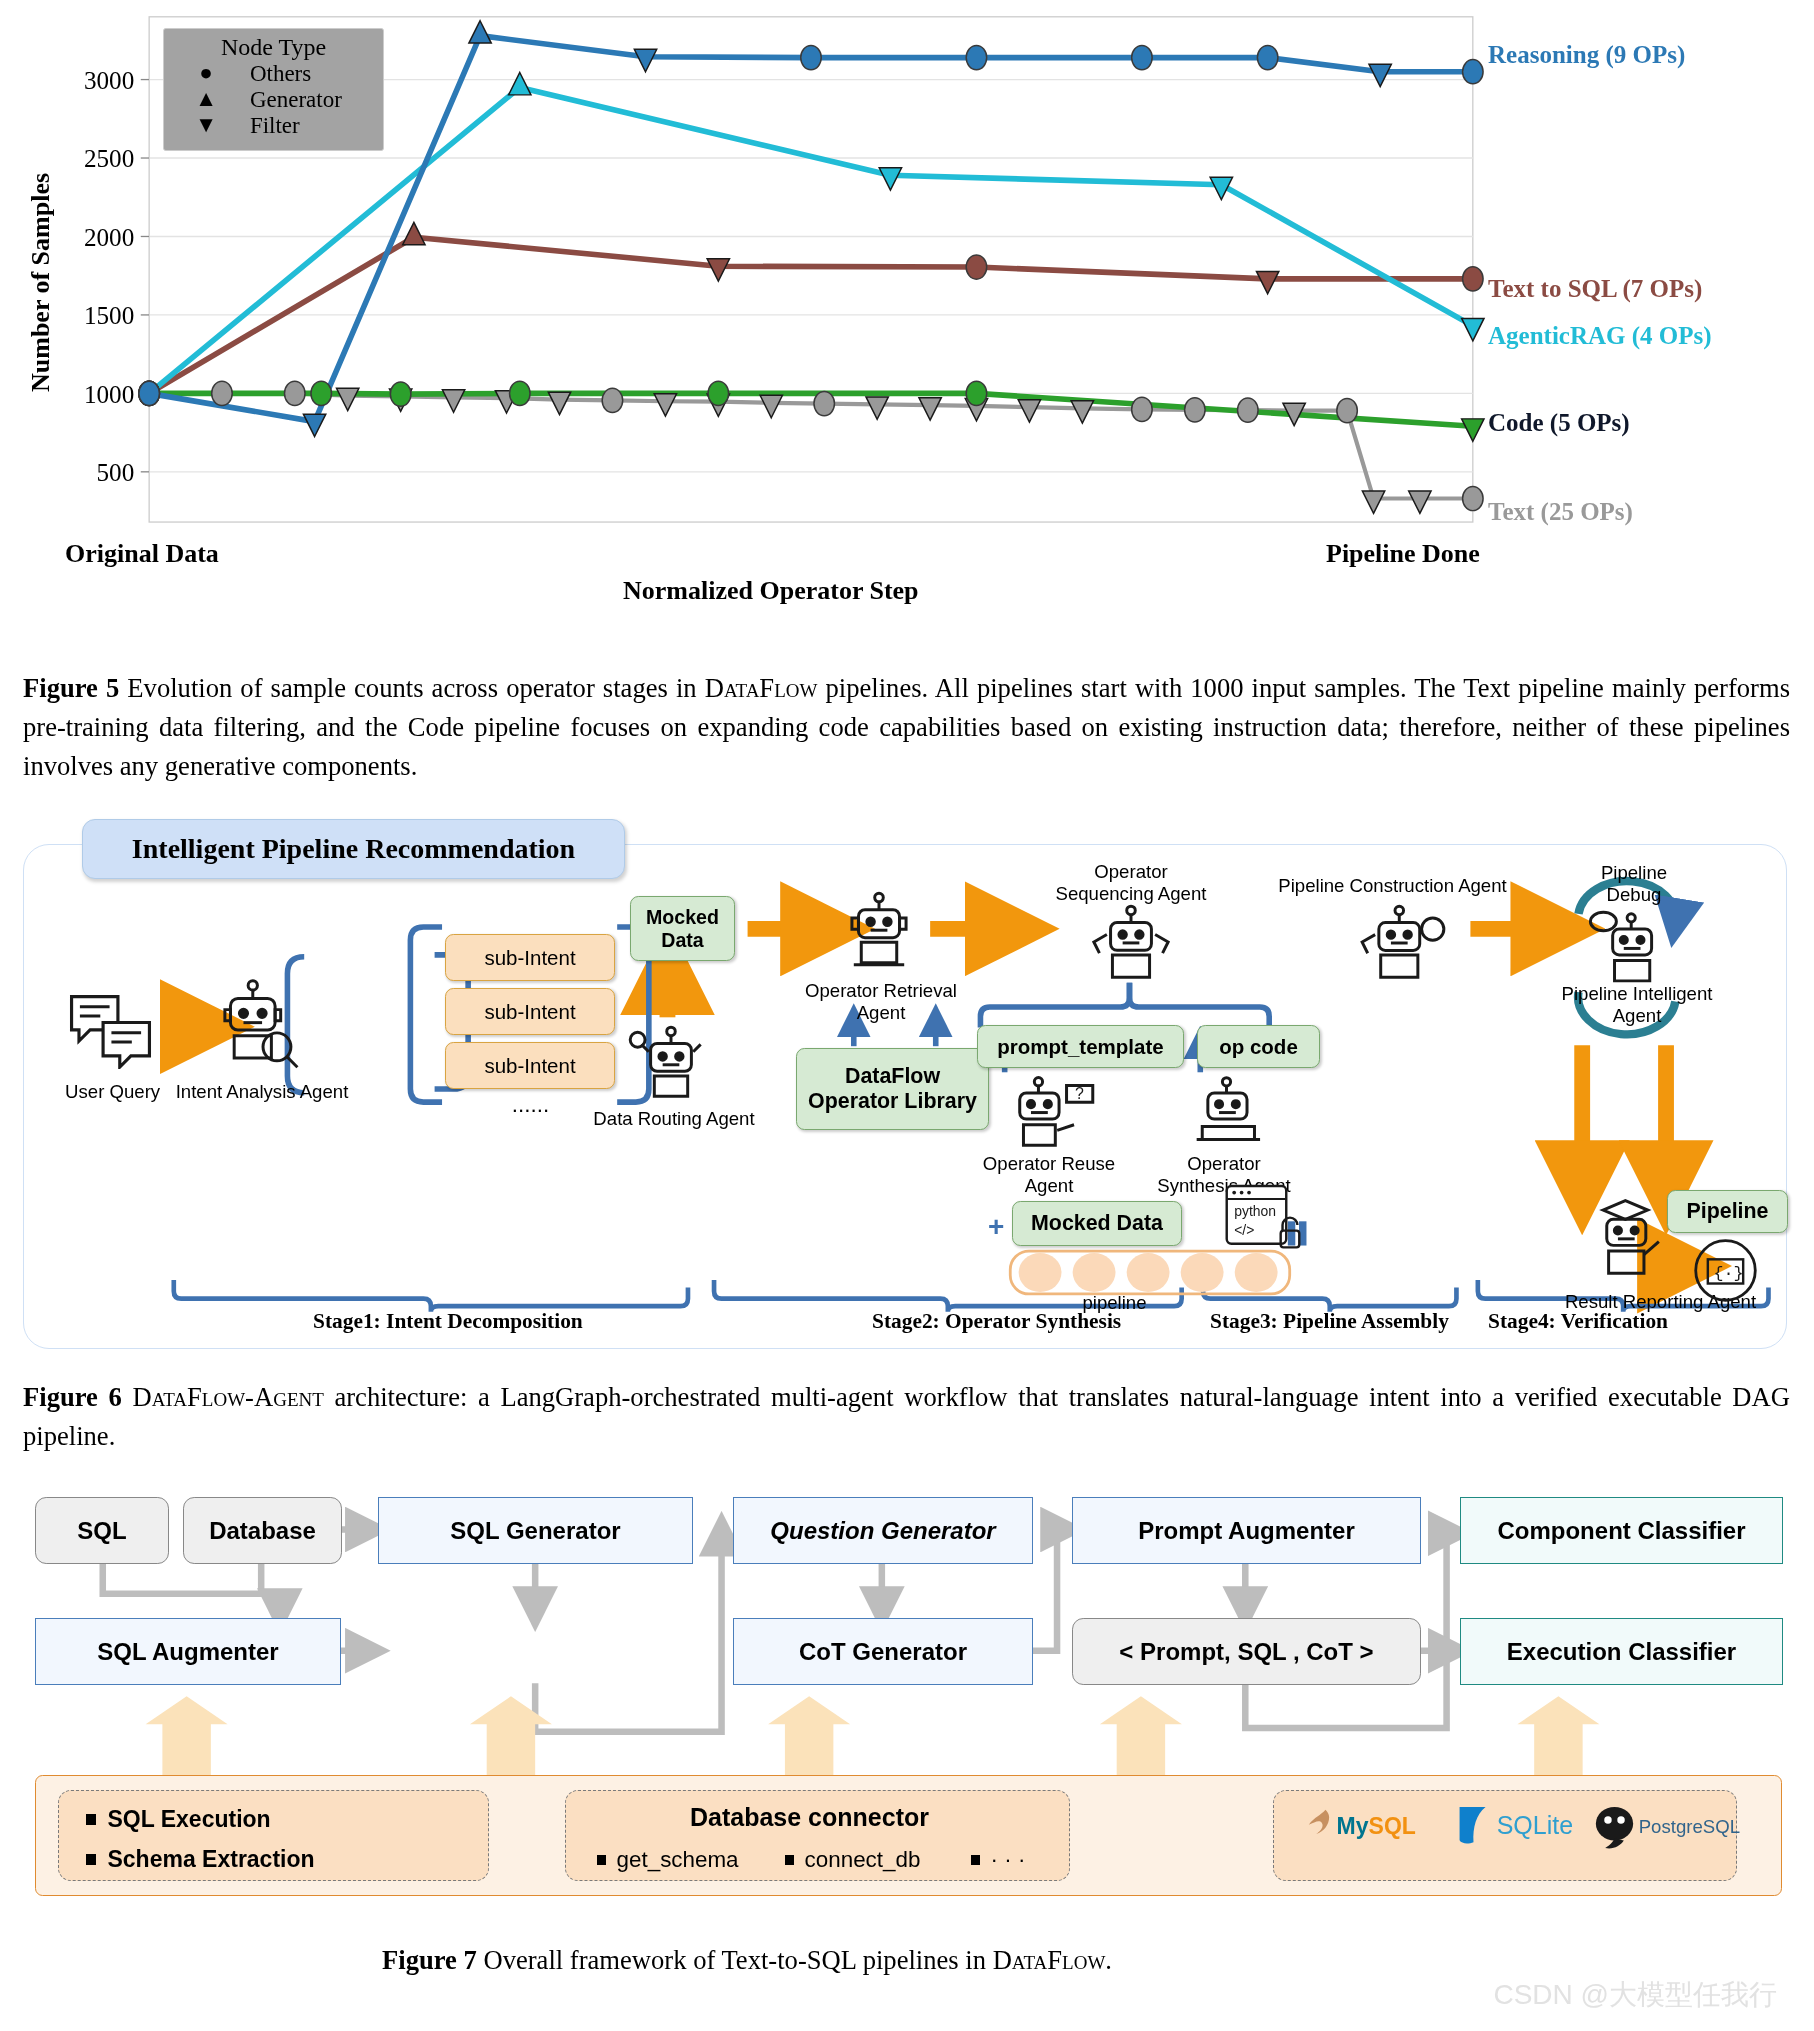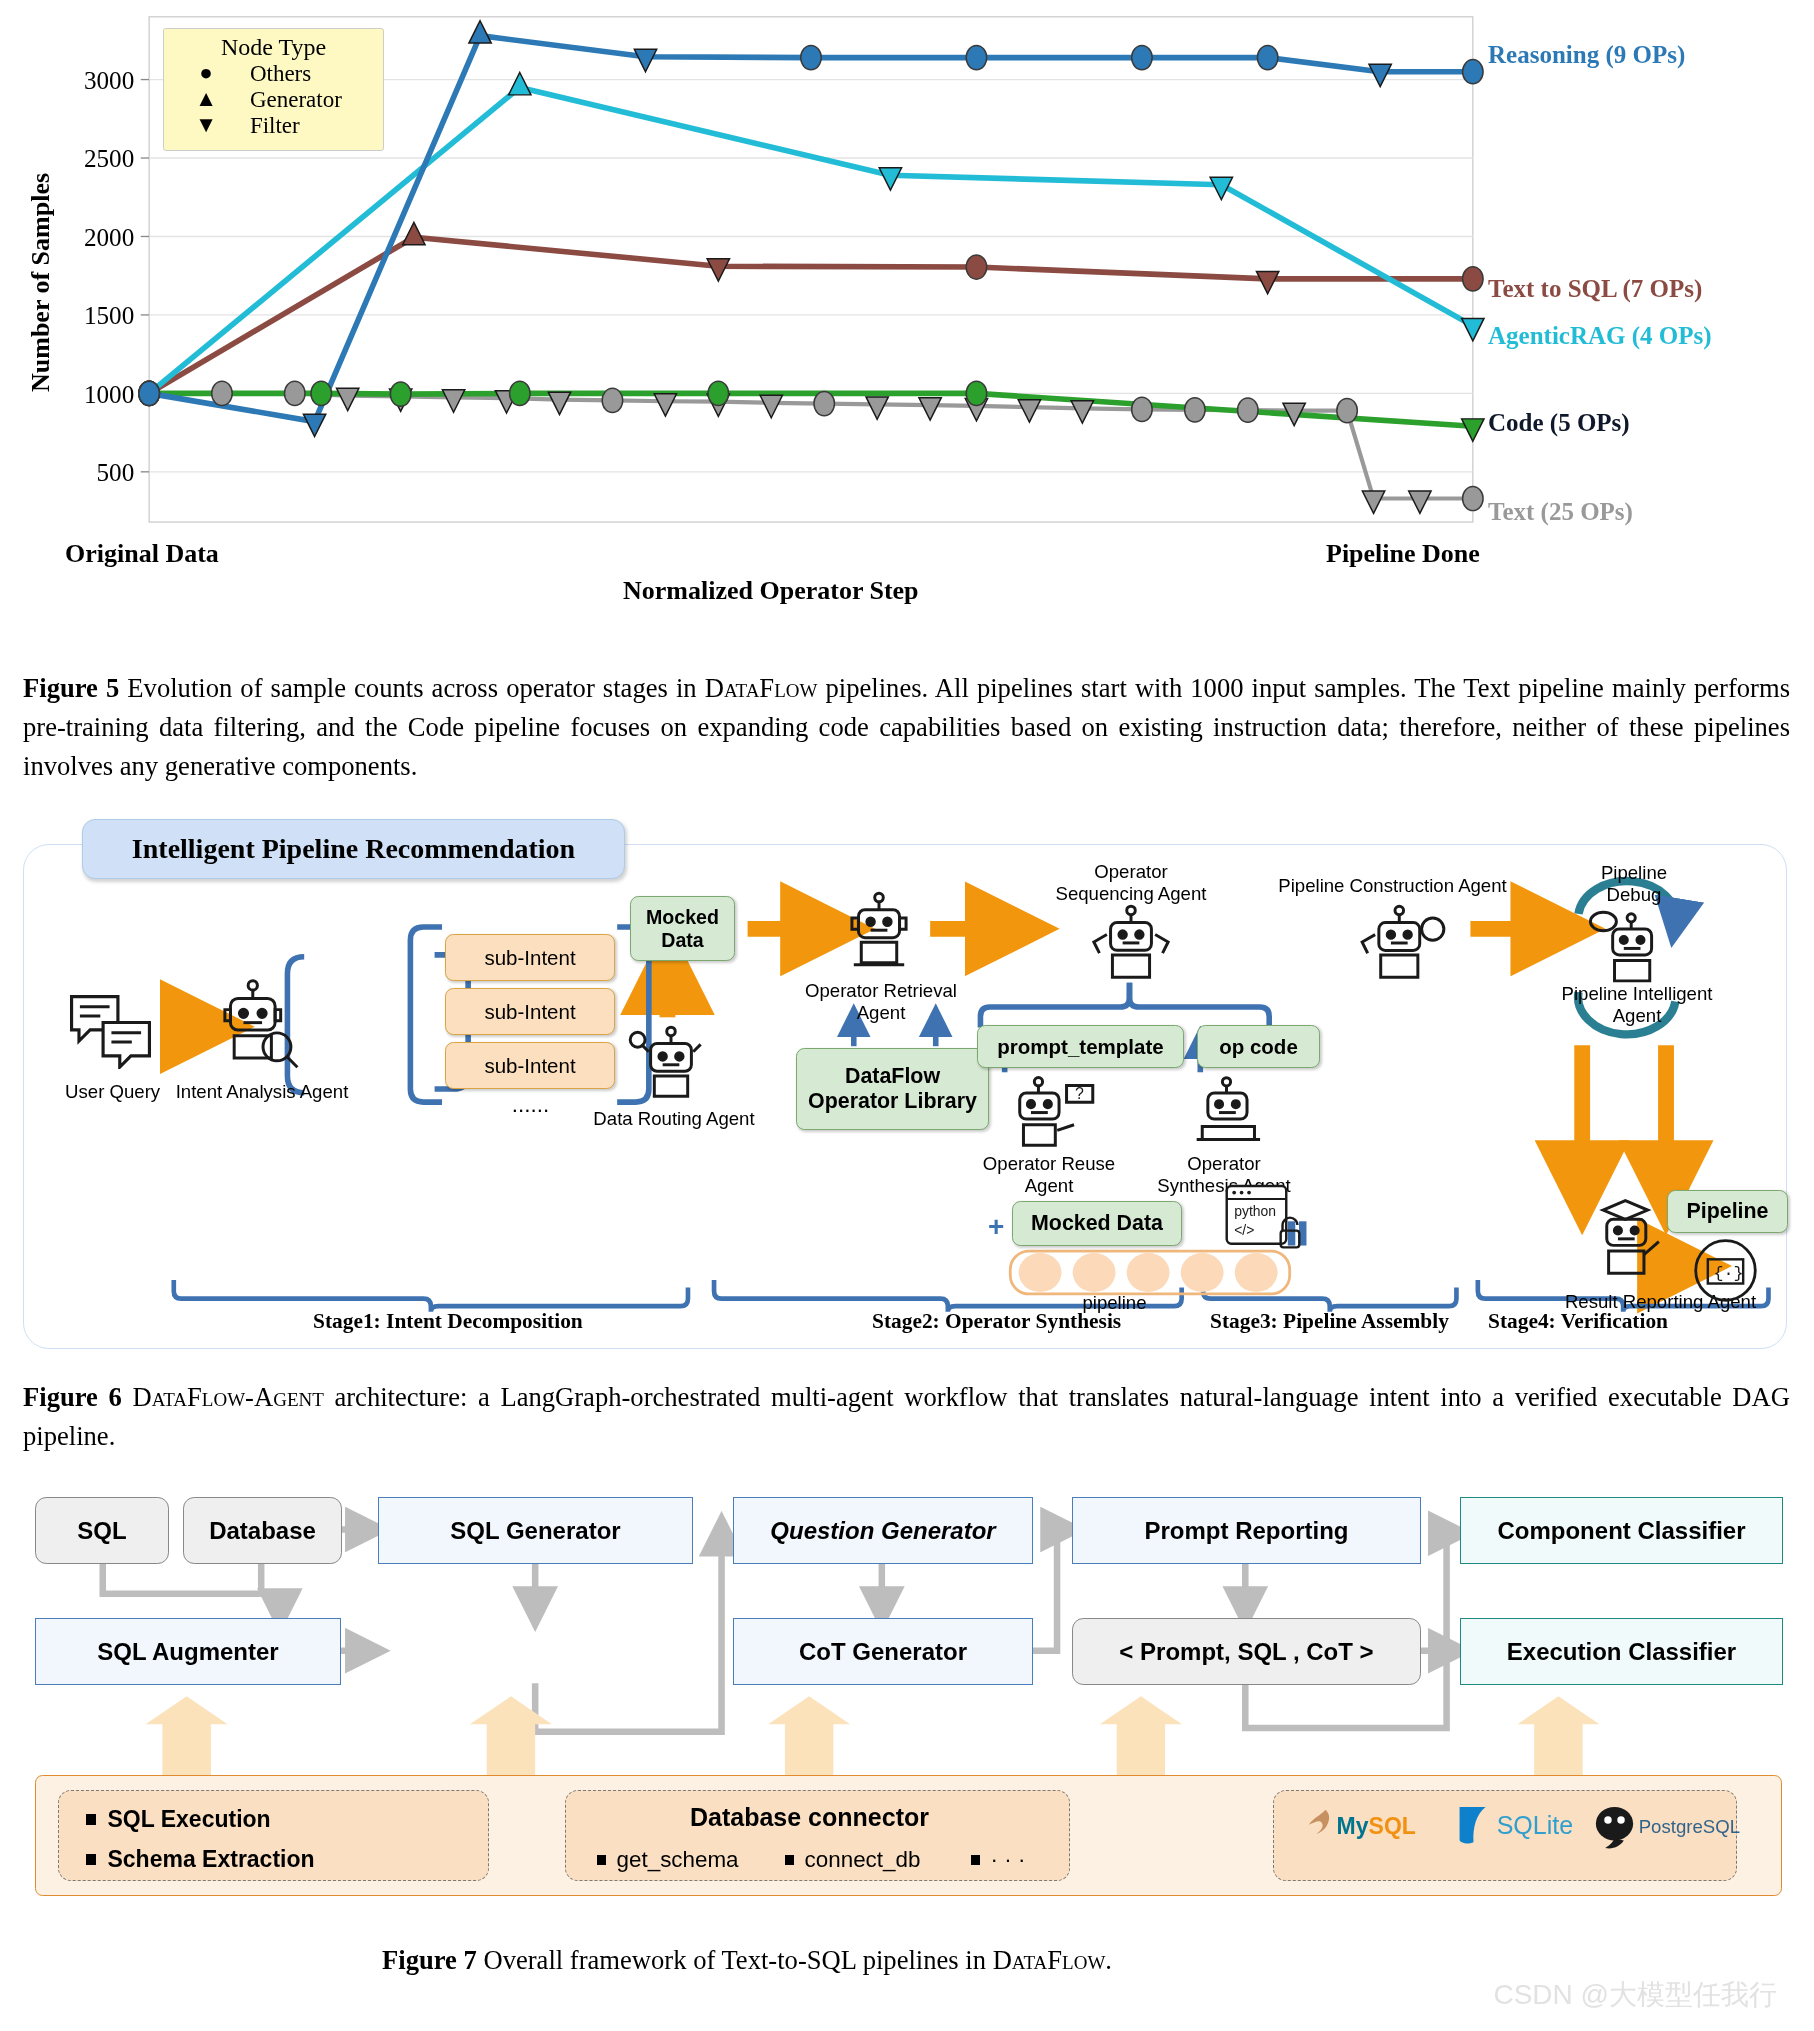--- a/index.html
+++ b/index.html
@@ -5,21 +5,21 @@
   html,body{margin:0;padding:0;background:#fff;}
   body{width:1814px;height:2031px;font-family:"Liberation Serif",serif;color:#000;position:relative;overflow:hidden;}
 
   
   #fig5{position:absolute;left:0;top:0;width:1814px;height:643px;}
   #chartSvg{position:absolute;left:0;top:0;}
   .ylabel{position:absolute;left:26px;top:112px;width:37px;transform-origin:left top;
           transform:rotate(-90deg) translate(-280px,0);
           font-family:"Liberation Serif",serif;font-weight:bold;font-size:26px;white-space:nowrap;}
   .tick-txt{font-family:"Liberation Serif",serif;font-size:27px;fill:#000;}
-  .legend-box{position:absolute;left:163px;top:28px;width:219px;height:121px;background:#fef9c3;
+  .legend-box{position:absolute;left:163px;top:28px;width:219px;height:121px;background:#a3a3a3;
               border:0.9px solid #ccc;border-radius:2.8px;}
   .legend-title{font-family:"Liberation Serif",serif;font-size:24px;text-align:center;padding-top:4.7px;}
   .legend-row{display:flex;align-items:center;height:26px;padding-left:20.5px;}
   .legend-row .gl{width:43px;text-align:center;font-size:22.4px;line-height:1;}
   .legend-row .lb{font-family:"Liberation Serif",serif;font-size:23px;padding-left:22.4px;}
   .serieslabel{position:absolute;font-family:"Liberation Serif",serif;font-weight:bold;font-size:25px;white-space:nowrap;text-align:right;}
   .axname{position:absolute;font-family:"Liberation Serif",serif;font-weight:bold;font-size:26px;white-space:nowrap;}
 
   
   .caption{position:absolute;font-family:"Liberation Serif",serif;font-size:26.6px;line-height:1.46;text-align:justify;}
@@ -479,21 +479,21 @@
       <path d="M1198 316 h52 v-56 h18 L1224 230 L1180 260 h18 z" fill="#fbe2ba" stroke="none"></path>
       <path d="M1646 316 h52 v-56 h18 L1672 230 L1628 260 h18 z" fill="#fbe2ba" stroke="none"></path>
       <path d="M518 378 l22 -16 v9 h48 v-9 l22 16 l-22 16 v-9 h-48 v9 z" fill="#d4d4d4" stroke="#b6b6b6" stroke-width="1.5"></path>
       <path d="M1210 378 l22 -16 v9 h48 v-9 l22 16 l-22 16 v-9 h-48 v9 z" fill="#d4d4d4" stroke="#b6b6b6" stroke-width="1.5"></path>
     </svg>
 
   <div class="f7box f7-grey" style="left:35px;top:15px;width:132px;height:65px;">SQL</div>
   <div class="f7box f7-grey" style="left:183px;top:15px;width:157px;height:65px;">Database</div>
   <div class="f7box f7-blue" style="left:378px;top:15px;width:313px;height:65px;">SQL Generator</div>
   <div class="f7box f7-blue" style="left:733px;top:15px;width:298px;height:65px;font-style:italic;">Question Generator</div>
-  <div class="f7box f7-blue" style="left:1072px;top:15px;width:347px;height:65px;">Prompt Reporting</div>
+  <div class="f7box f7-blue" style="left:1072px;top:15px;width:347px;height:65px;">Prompt Augmenter</div>
   <div class="f7box f7-teal" style="left:1460px;top:15px;width:321px;height:65px;">Component Classifier</div>
 
   <div class="f7box f7-blue" style="left:35px;top:136px;width:304px;height:65px;">SQL Augmenter</div>
   <div class="f7box f7-blue" style="left:733px;top:136px;width:298px;height:65px;">CoT Generator</div>
   <div class="f7box f7-grey" style="left:1072px;top:136px;width:347px;height:65px;">&lt; Prompt,  SQL ,  CoT &gt;</div>
   <div class="f7box f7-teal" style="left:1460px;top:136px;width:321px;height:65px;">Execution Classifier</div>
 
   <div class="f7-panel" style="left:35px;top:293px;width:1745px;height:119px;"></div>
 
   <div class="f7-dash" style="left:58px;top:308px;width:429px;height:89px;"></div>

